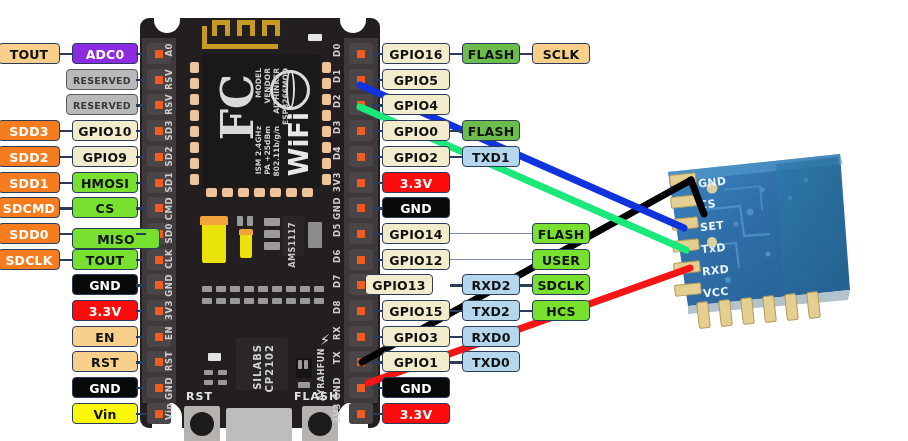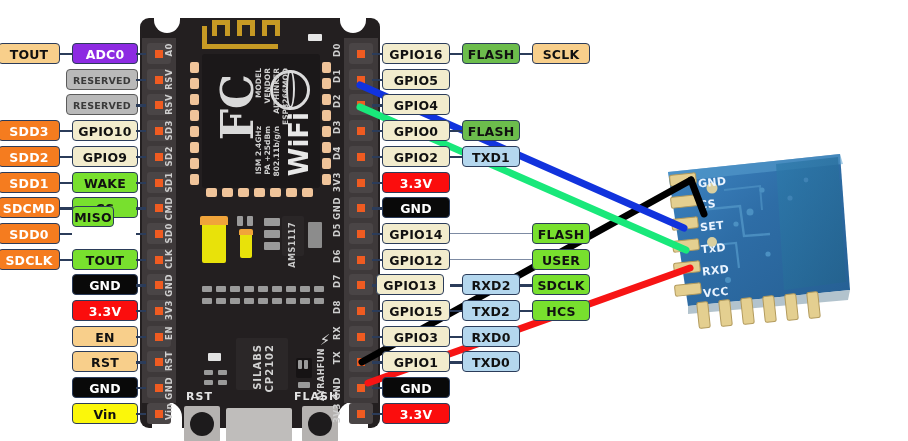--- a/index.html
+++ b/index.html
@@ -418,29 +418,29 @@
       <div class="chip c-gray" style="left: 66px; top: 94.4px; width: 72px;">RESERVED</div>
       <div class="lnk" style="left: 136px; top: 104.4px; width: 10px;"></div>
       <div class="chip c-cream" style="left: 72px; top: 120.1px; width: 66px;">GPIO10</div>
       <div class="lnk" style="left: 136px; top: 130.1px; width: 10px;"></div>
       <div class="chip c-orange" style="left: -2px; top: 120.1px; width: 62px;">SDD3</div>
       <div class="lnk" style="left: 60px; top: 130.1px; width: 12px;"></div>
       <div class="chip c-cream" style="left: 72px; top: 145.8px; width: 66px;">GPIO9</div>
       <div class="lnk" style="left: 136px; top: 155.8px; width: 10px;"></div>
       <div class="chip c-orange" style="left: -2px; top: 145.8px; width: 62px;">SDD2</div>
       <div class="lnk" style="left: 60px; top: 155.8px; width: 12px;"></div>
-      <div class="chip c-green" style="left: 72px; top: 171.5px; width: 66px;">WAKE</div>
+      <div class="chip c-green" style="left: 72px; top: 171.5px; width: 66px;">HMOSI</div>
       <div class="lnk" style="left: 136px; top: 181.5px; width: 10px;"></div>
       <div class="chip c-orange" style="left: -2px; top: 171.5px; width: 62px;">SDD1</div>
       <div class="lnk" style="left: 60px; top: 181.5px; width: 12px;"></div>
       <div class="chip c-green" style="left: 72px; top: 197.2px; width: 66px;">CS</div>
       <div class="lnk" style="left: 136px; top: 207.2px; width: 10px;"></div>
       <div class="chip c-orange" style="left: -2px; top: 197.2px; width: 62px;">SDCMD</div>
       <div class="lnk" style="left: 60px; top: 207.2px; width: 12px;"></div>
-      <div class="chip c-green" style="left: 72px; top: 206px; width: 42px;">MISO</div>
+      <div class="chip c-green" style="left: 72px; top: 228px; width: 88px;">MISO</div>
       <div class="lnk" style="left: 136px; top: 232.9px; width: 10px;"></div>
       <div class="chip c-orange" style="left: -2px; top: 222.9px; width: 62px;">SDD0</div>
       <div class="lnk" style="left: 60px; top: 232.9px; width: 12px;"></div>
       <div class="chip c-green" style="left: 72px; top: 248.6px; width: 66px;">TOUT</div>
       <div class="lnk" style="left: 136px; top: 258.6px; width: 10px;"></div>
       <div class="chip c-orange" style="left: -2px; top: 248.6px; width: 62px;">SDCLK</div>
       <div class="lnk" style="left: 60px; top: 258.6px; width: 12px;"></div>
       <div class="chip c-black" style="left: 72px; top: 274.3px; width: 66px;">GND</div>
       <div class="lnk" style="left: 136px; top: 284.3px; width: 10px;"></div>
       <div class="chip c-red" style="left: 72px; top: 300px; width: 66px;">3.3V</div>
@@ -477,21 +477,21 @@
       <div class="chip c-black" style="left: 382px; top: 197.2px; width: 68px;">GND</div>
       <div class="lnk" style="left: 372px; top: 232.9px; width: 12px;"></div>
       <div class="chip c-cream" style="left: 382px; top: 222.9px; width: 68px;">GPIO14</div>
       <div class="lnk-thin" style="left: 450px; top: 232.9px; width: 82px;"></div>
       <div class="chip c-green" style="left: 532px; top: 222.9px; width: 58px;">FLASH</div>
       <div class="lnk" style="left: 372px; top: 258.6px; width: 12px;"></div>
       <div class="chip c-cream" style="left: 382px; top: 248.6px; width: 68px;">GPIO12</div>
       <div class="lnk-thin" style="left: 450px; top: 258.6px; width: 82px;"></div>
       <div class="chip c-green" style="left: 532px; top: 248.6px; width: 58px;">USER</div>
       <div class="lnk" style="left: 372px; top: 284.3px; width: 12px;"></div>
-      <div class="chip c-cream" style="left: 376px; top: 274.3px; width: 68px;">GPIO13</div>
+      <div class="chip c-cream" style="left: 365px; top: 274.3px; width: 68px;">GPIO13</div>
       <div class="lnk" style="left: 450px; top: 284.3px; width: 12px;"></div>
       <div class="chip c-blue" style="left: 462px; top: 274.3px; width: 58px;">RXD2</div>
       <div class="lnk" style="left: 520px; top: 284.3px; width: 12px;"></div>
       <div class="chip c-green" style="left: 532px; top: 274.3px; width: 58px;">SDCLK</div>
       <div class="lnk" style="left: 372px; top: 310px; width: 12px;"></div>
       <div class="chip c-cream" style="left: 382px; top: 300px; width: 68px;">GPIO15</div>
       <div class="lnk" style="left: 450px; top: 310px; width: 12px;"></div>
       <div class="chip c-blue" style="left: 462px; top: 300px; width: 58px;">TXD2</div>
       <div class="lnk" style="left: 520px; top: 310px; width: 12px;"></div>
       <div class="chip c-green" style="left: 532px; top: 300px; width: 58px;">HCS</div>

